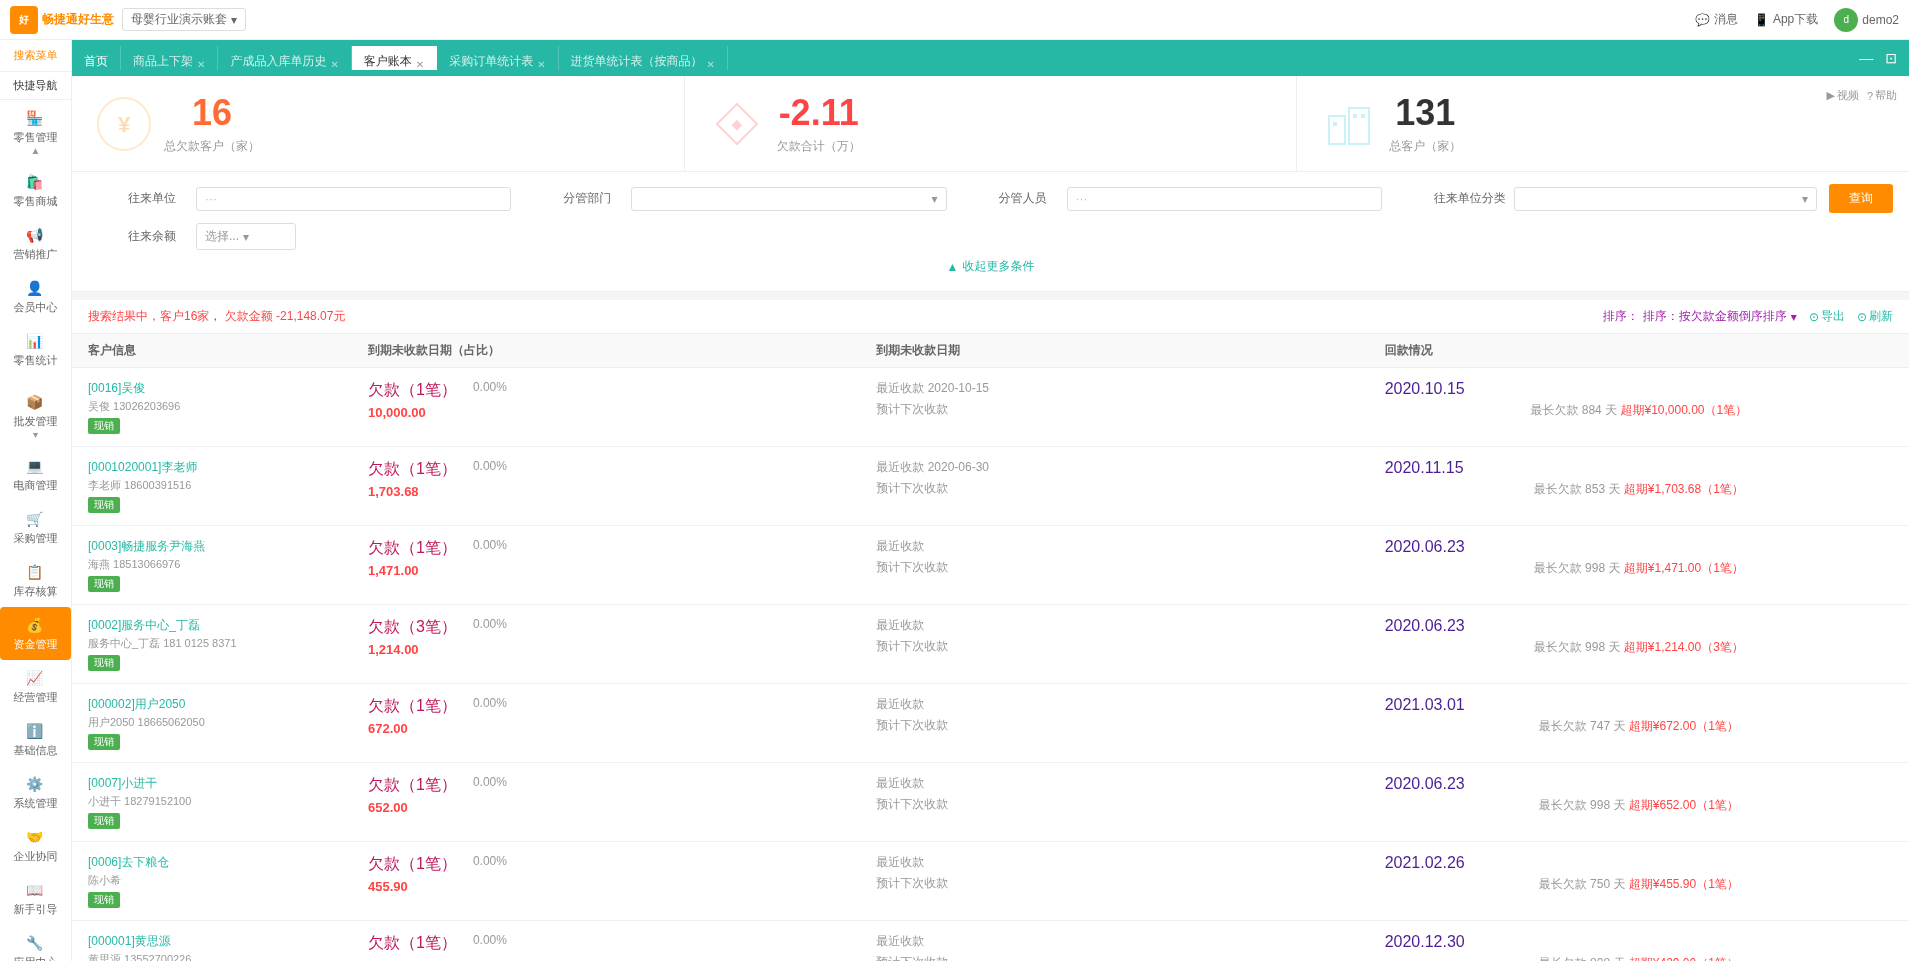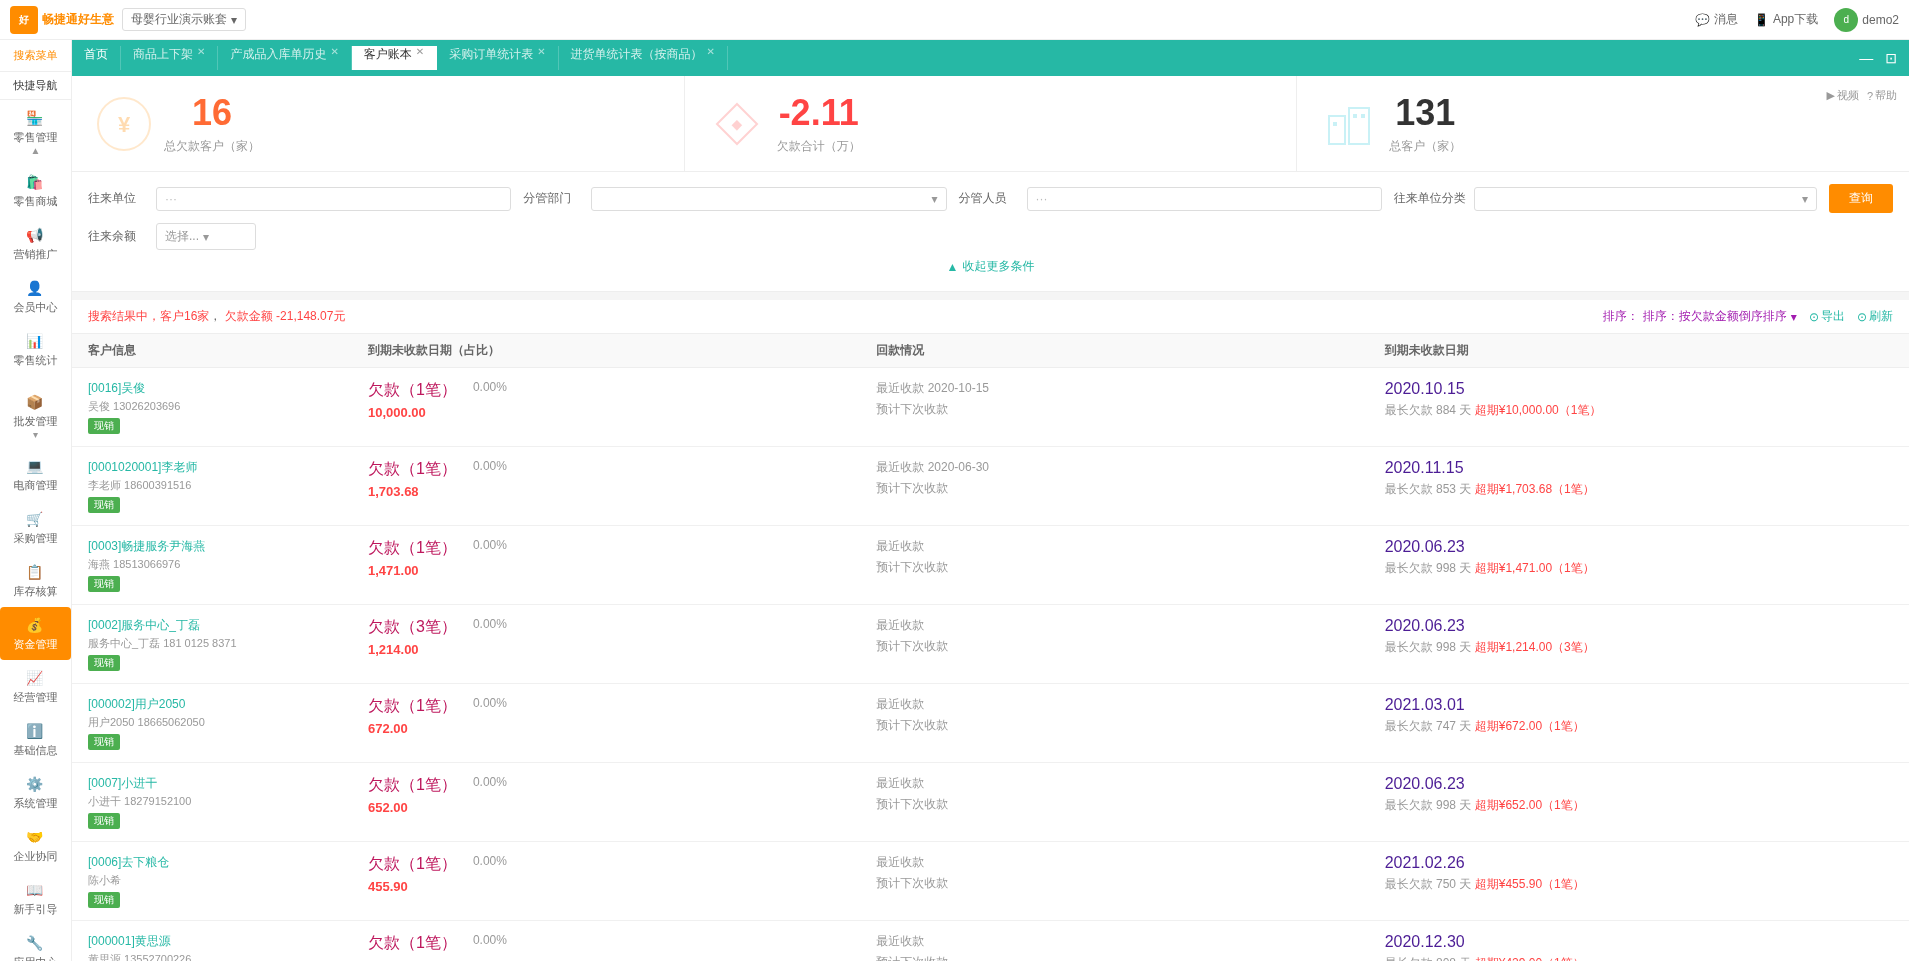--- a/index.html
+++ b/index.html
@@ -31,21 +31,21 @@
     .sidebar-divider { height: 1px; background: #eee; margin: 4px 8px; }
     .sidebar-quick-nav { padding: 6px 4px; text-align: center; border-bottom: 1px solid #eee; }
     .sidebar-quick-nav span { font-size: 11px; color: #333; }
     .sidebar-item-arrow { display: flex; align-items: center; justify-content: center; font-size: 10px; color: #999; }
 
     
     .content-area { flex: 1; display: flex; flex-direction: column; overflow: hidden; }
 
     
     .tab-bar { display: flex; align-items: center; background: #26b8a5; height: 36px; overflow: hidden; }
-    .tab { display: flex; align-items: flex-start; padding: 0 12px; height: 24px; cursor: pointer; color: rgba(255,255,255,0.8); font-size: 12px; white-space: nowrap; gap: 4px; border-right: 1px solid rgba(255,255,255,0.2); }
+    .tab { display: flex; align-items: flex-end; padding: 0 12px; height: 24px; cursor: pointer; color: rgba(255,255,255,0.8); font-size: 12px; white-space: nowrap; gap: 4px; border-right: 1px solid rgba(255,255,255,0.2); }
     .tab.active { background: #fff; color: #333; }
     .tab-close { font-size: 10px; color: rgba(255,255,255,0.6); }
     .tab.active .tab-close { color: #999; }
     .tab-home { background: transparent; color: white; }
     .tab-actions { display: flex; align-items: center; gap: 4px; margin-left: auto; padding: 0 8px; }
     .tab-action-btn { color: white; font-size: 14px; cursor: pointer; padding: 2px 4px; }
 
     
     .page-content { flex: 1; overflow-y: auto; background: #f5f5f5; }
 
@@ -60,21 +60,21 @@
     .stat-number.dark { color: #333; }
     .stat-label { font-size: 12px; color: #999; margin-top: 4px; }
     .stat-card-right { position: absolute; right: 12px; top: 12px; display: flex; gap: 8px; }
     .stat-help-btn { font-size: 11px; color: #999; cursor: pointer; display: flex; align-items: center; gap: 2px; }
     .stat-view-btn { font-size: 11px; color: #999; cursor: pointer; display: flex; align-items: center; gap: 2px; }
 
     
     .filter-area { background: #fff; padding: 12px 16px; border-bottom: 1px solid #eee; margin-bottom: 8px; }
     .filter-row { display: flex; align-items: center; gap: 12px; margin-bottom: 10px; }
     .filter-item { display: flex; align-items: center; gap: 8px; flex: 1; }
-    .filter-label { font-size: 12px; color: #666; white-space: nowrap; min-width: 60px; }
+    .filter-label { font-size: 12px; color: #666; white-space: nowrap; min-width: 60px; margin-left: 40px; }
     .filter-input { flex: 1; border: 1px solid #ddd; border-radius: 3px; padding: 4px 8px; font-size: 12px; display: flex; align-items: center; justify-content: space-between; color: #999; cursor: pointer; }
     .filter-input-dots { color: #bbb; }
     .filter-select { flex: 1; border: 1px solid #ddd; border-radius: 3px; padding: 4px 8px; font-size: 12px; display: flex; align-items: center; justify-content: space-between; color: #999; cursor: pointer; }
     .filter-row-2 { display: flex; gap: 12px; }
     .filter-balance-select { border: 1px solid #ddd; border-radius: 3px; padding: 4px 8px; font-size: 12px; display: flex; align-items: center; gap: 4px; color: #999; cursor: pointer; min-width: 100px; }
     .query-btn { background: #ff8c00; color: white; border: none; border-radius: 3px; padding: 6px 20px; font-size: 12px; cursor: pointer; white-space: nowrap; }
     .collapse-btn { display: flex; align-items: center; justify-content: center; gap: 4px; color: #26b8a5; font-size: 12px; cursor: pointer; padding: 4px; }
     .filter-collapse-row { display: flex; align-items: center; justify-content: center; margin-top: 4px; }
 
     
@@ -92,21 +92,21 @@
     .table-row { display: grid; grid-template-columns: 280px 1fr 1fr 1fr; padding: 12px 16px; border-bottom: 1px solid #f0f0f0; align-items: start; }
     .customer-name { color: #26b8a5; cursor: pointer; font-size: 12px; text-decoration: none; }
     .customer-phone { font-size: 11px; color: #999; margin-top: 2px; }
     .customer-tag { display: inline-block; background: #4caf50; color: white; font-size: 10px; padding: 1px 6px; border-radius: 2px; margin-top: 4px; }
     .debt-amount { color: #ff4444; font-size: 13px; font-weight: bold; cursor: pointer; }
     .debt-count { color: #be185d; font-size: 16px; margin-bottom: 4px; }
     .debt-percent { color: #999; font-size: 12px; }
     .collection-date { font-size: 12px; color: #999; margin-bottom: 4px; }
     .collection-next { font-size: 12px; color: #999; }
     .overdue-date { font-size: 16px; color: #4c1d95; margin-bottom: 4px; }
-    .overdue-days { font-size: 12px; color: #999; }
+    .overdue-days { font-size: 12px; color: #999; text-align: center; }
     .overdue-amount { color: #ff4444; font-size: 12px; cursor: pointer; }
     .debt-cell { display: flex; gap: 16px; }
   </style>
 </head>
 <body>
 
 <div class="top-bar">
   <div class="top-bar-left">
     <div class="logo">
       <div class="logo-icon">好</div>
@@ -369,22 +369,22 @@
             <span>⊙</span>
             <span>刷新</span>
           </div>
         </div>
       </div>
 
       <div class="table-area">
         <div class="table-header">
           <span>客户信息</span>
           <span>到期未收款日期（占比）</span>
+          <span>到期未收款日期</span>
           <span>回款情况</span>
-          <span>到期未收款日期</span>
         </div>
 
         <div class="table-row">
           <div>
             <div class="customer-name">[0016]吴俊</div>
             <div class="customer-phone">吴俊  13026203696</div>
             <span class="customer-tag">现销</span>
           </div>
           <div class="debt-cell">
             <div>

